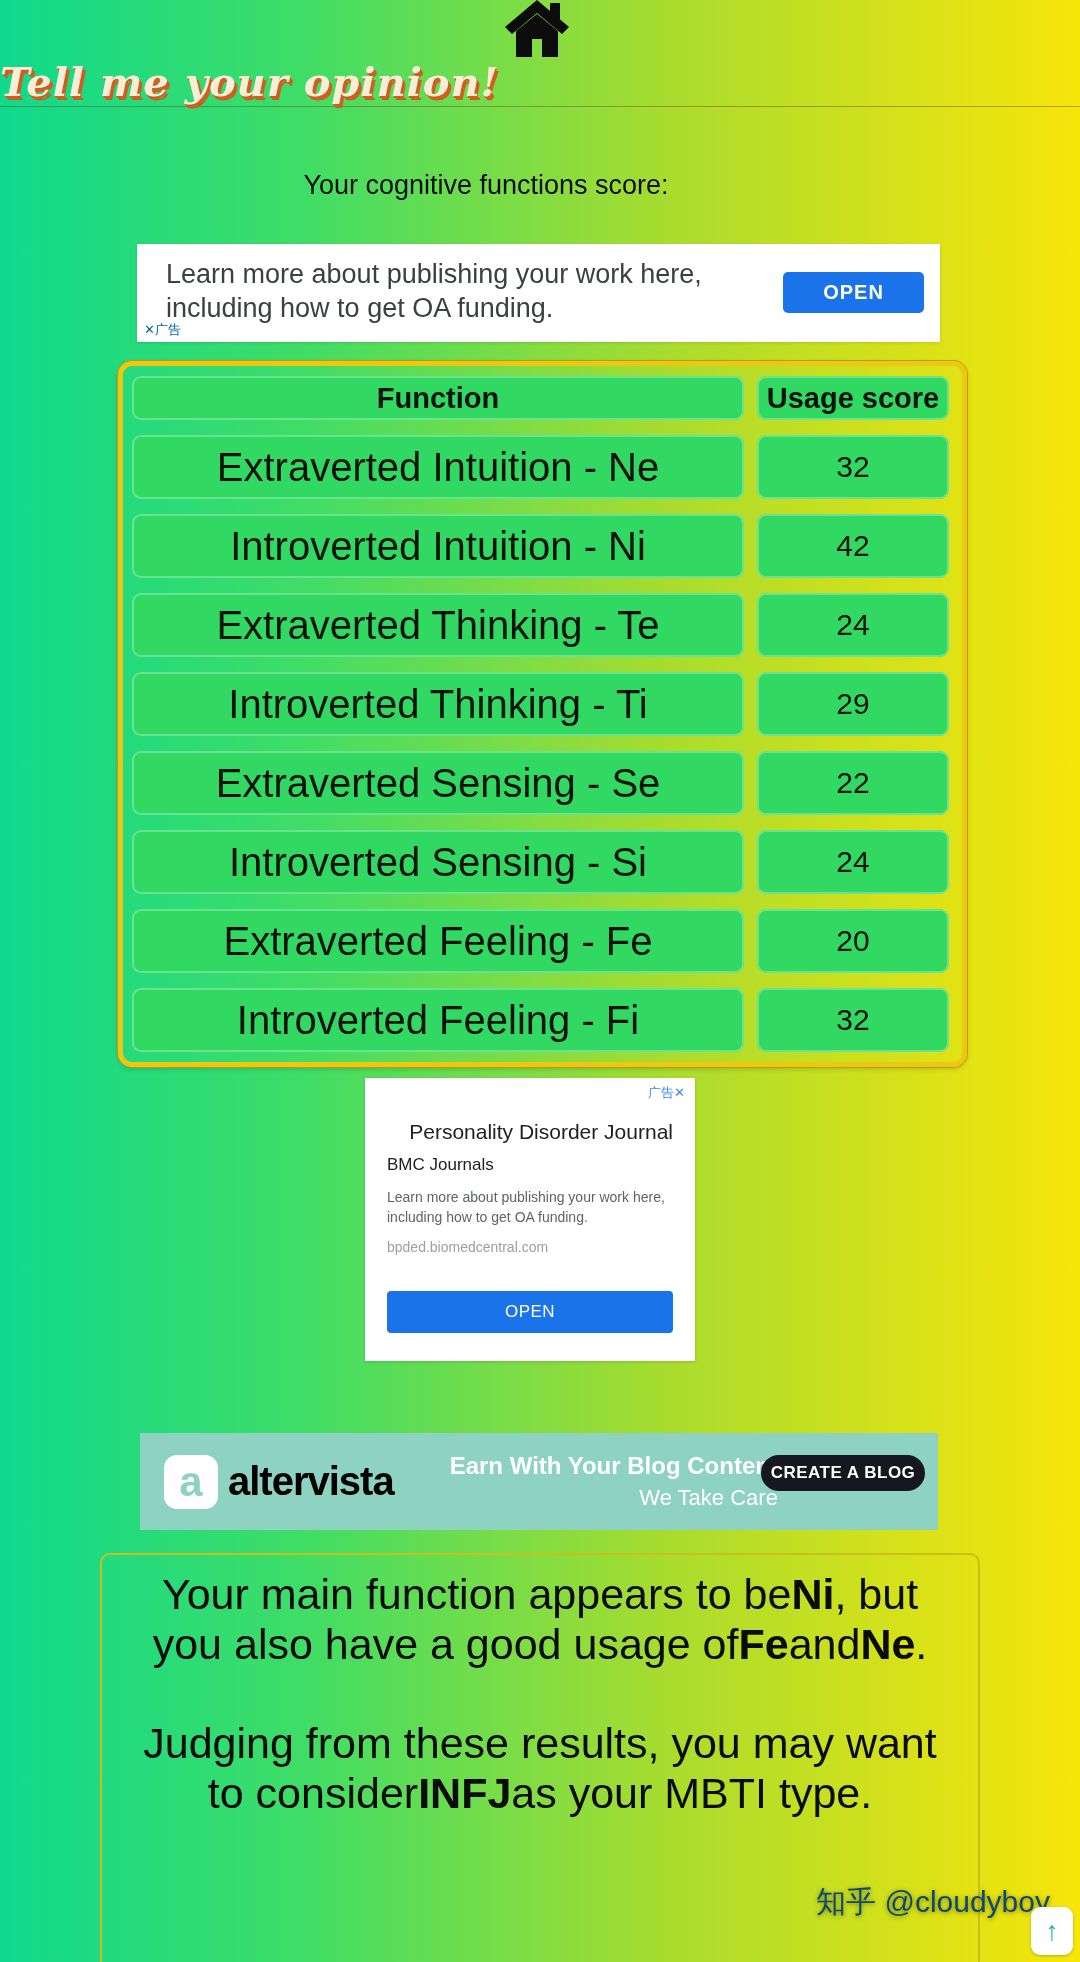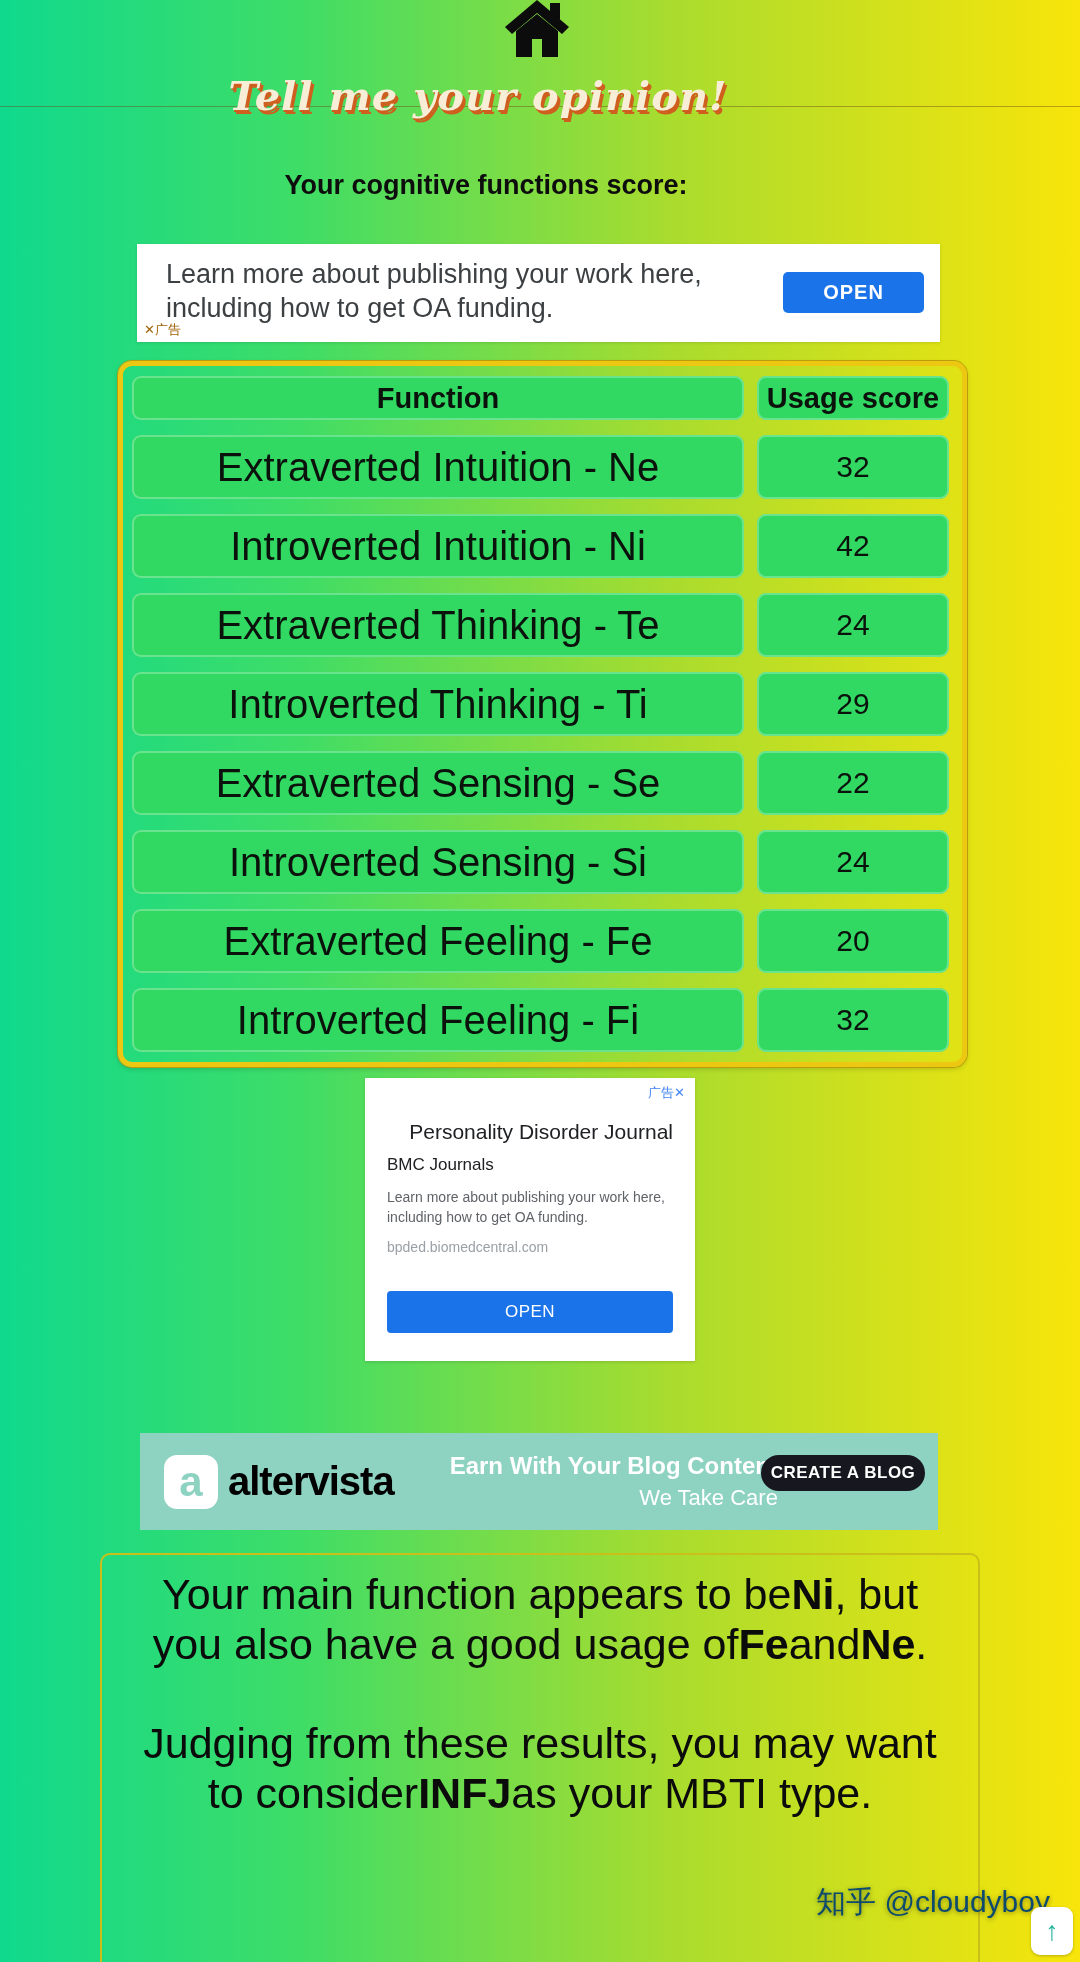--- a/index.html
+++ b/index.html
@@ -10,38 +10,38 @@
     font-family:"Liberation Sans", sans-serif;
     background:linear-gradient(to right, #10d98d 0%, #3fdd66 28%, #a9dc2e 62%, #f8e50a 100%);
   }
 
   
   .header-line { position:absolute; top:106px; left:0; width:1080px; height:1px;
                  background:rgba(110,70,25,.45); }
   .home-btn { position:absolute; top:0; left:504px; width:66px; height:58px; cursor:pointer; }
   .home-btn svg { display:block; }
   .script-title {
-    position:absolute; top:72px; left:0; width:956px; text-align:center;
+    position:absolute; top:58px; left:0; width:956px; 
     font-family:"DejaVu Serif", serif; font-style:italic; font-weight:bold;
     font-size:40px; letter-spacing:1px; color:#f8eed7;
     text-shadow:3px 4px 0 #cf5f1f, 1px 2px 0 #cf5f1f;
     z-index:2;
   }
   .page-heading {
     position:absolute; top:170px; left:0; width:972px; text-align:center;
-    font-size:27px; font-weight:bold; color:#0d0d0d;
+    font-size:27px; font-weight:normal; color:#0d0d0d;
   }
 
   
   .ad-banner { position:absolute; top:244px; left:137px; width:803px; height:98px;
                background:#ffffff; box-shadow:0 1px 3px rgba(0,0,0,.12); }
   .ad-banner .ad-text { position:absolute; top:13px; left:29px; width:625px;
                         font-size:27px; line-height:1.26; color:#3c4043; }
   .ad-banner .ad-choices { position:absolute; left:7px; bottom:3px; font-size:13px;
-                           color:#a16207; cursor:pointer;text-align:center; }
+                           color:#0369a1; cursor:pointer;text-align:center; }
   .open-btn { background:#1a73e8; color:#fff; border:none; border-radius:5px;
               font-family:"Liberation Sans", sans-serif; font-weight:bold; cursor:pointer; }
   .ad-banner .open-btn { position:absolute; right:16px; top:28px; width:141px; height:41px;
                          font-size:20px; letter-spacing:1px; }
 
   
   .score-table {
     position:absolute; top:361px; left:118px; width:849px;
     border:5px solid #ecc813; border-radius:14px;
     box-shadow:0 0 0 1px #bb9c0c, 0 2px 5px rgba(0,0,0,.18);

